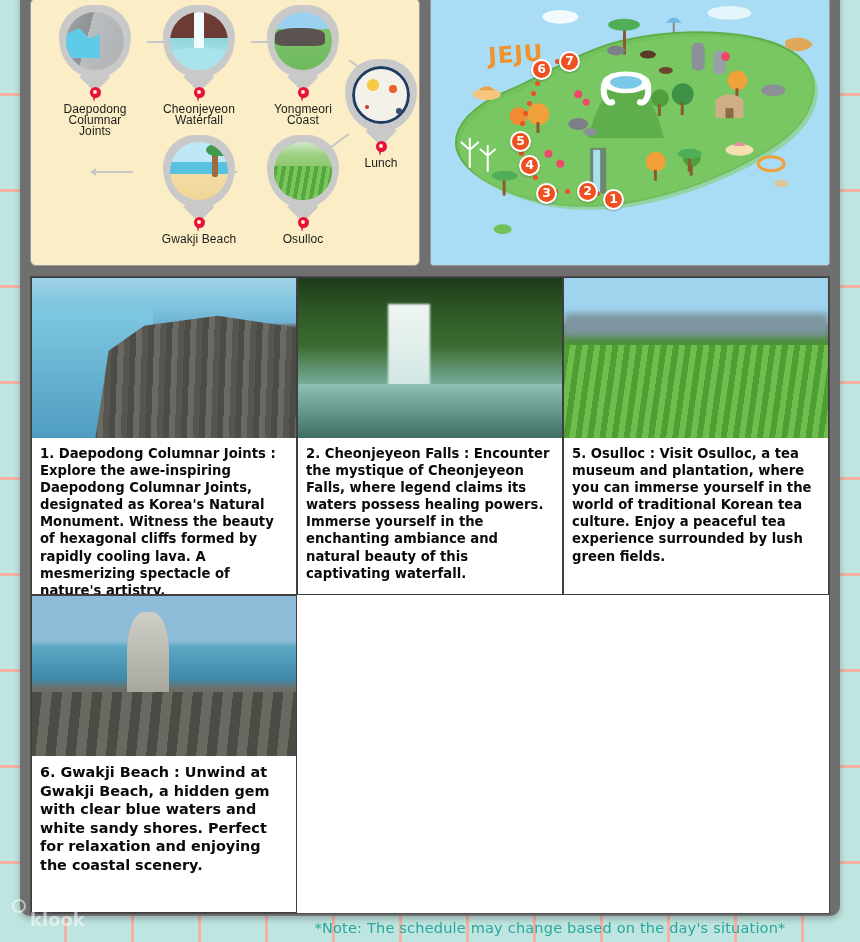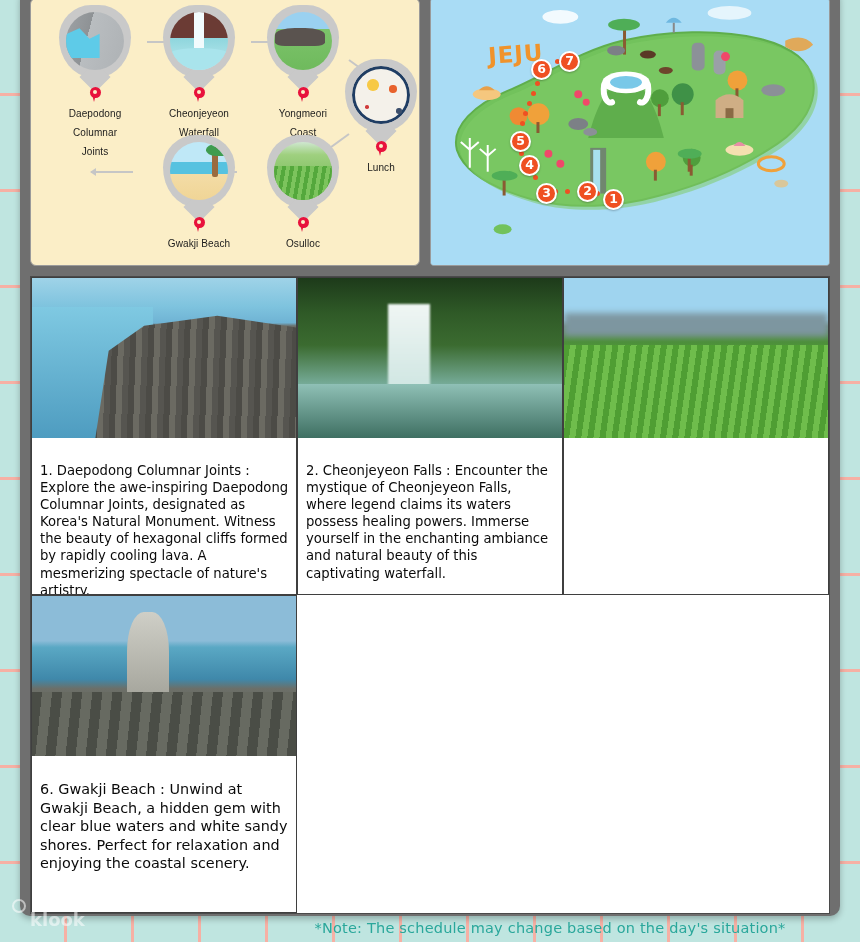--- a/index.html
+++ b/index.html
@@ -106,22 +106,22 @@
     border-left: 2.9px solid transparent;
     border-right: 2.9px solid transparent;
     border-top: 8px solid #e8123c;
   }
   .pin .dot {
     position: absolute; left: 3.6px; top: 3.2px;
     width: 4px; height: 4px; border-radius: 50%;
     background: #fbeec7; z-index: 3;
   }
   .stop-label {
-    font-size: 10px;
-    line-height: 19px;
+    font-size: 12px;
+    line-height: 11px;
     color: #1b1b1b;
     font-weight: 400;
     letter-spacing: .1px;
   }
   .arrow {
     position: absolute;
     height: 2px;
     background: #c6c6c6;
   }
   .arrow::after {
@@ -228,24 +228,24 @@
   }
   .card-photo {
     height: 160px;
     width: 100%;
     position: relative;
     overflow: hidden;
     flex: none;
   }
   .card-text {
     flex: 1;
-    padding: 24px 7px 5px 8px;
+    padding: 7px 7px 5px 8px;
     font-size: 13.2px;
     line-height: 17.1px;
-    font-weight: normal;
+    font-weight: bold;
     color: #0a0a0a;
     font-family: "DejaVu Sans", sans-serif;
     overflow: hidden;
   }
   .cards .card:nth-child(n+4) .card-text { font-size: 14.4px; line-height: 18.6px; }
 
   
   .p1 { background: linear-gradient(#9fd3e8 0%,#7ec3de 18%,#6fb3d4 28%,#6a6f6b 30%,#55584f 62%,#7d8176 100%); }
   .p1::before { content:""; position:absolute; left:0; top:18%; width:46%; height:82%;
       background: linear-gradient(#7fc9e2,#4e9cc0); }
@@ -543,20 +543,21 @@
     </div>
 
     <div class="card">
       <div class="card-photo p2"></div>
       <div class="card-text">2. Cheonjeyeon Falls : Encounter the mystique of Cheonjeyeon Falls, where legend claims its waters possess healing powers. Immerse yourself in the enchanting ambiance and natural beauty of this captivating waterfall.</div>
     </div>
 
 
     <div class="card">
       <div class="card-photo p5"></div>
+      <div class="card-text">5. Osulloc : Visit Osulloc, a tea museum and plantation, where you can immerse yourself in the world of traditional Korean tea culture. Enjoy a peaceful tea experience surrounded by lush green fields.</div>
     </div>
 
     <div class="card">
       <div class="card-photo p6"></div>
       <div class="card-text">6. Gwakji Beach : Unwind at Gwakji Beach, a hidden gem with clear blue waters and white sandy shores. Perfect for relaxation and enjoying the coastal scenery.</div>
     </div>
 
 
   </div>
 </div>

